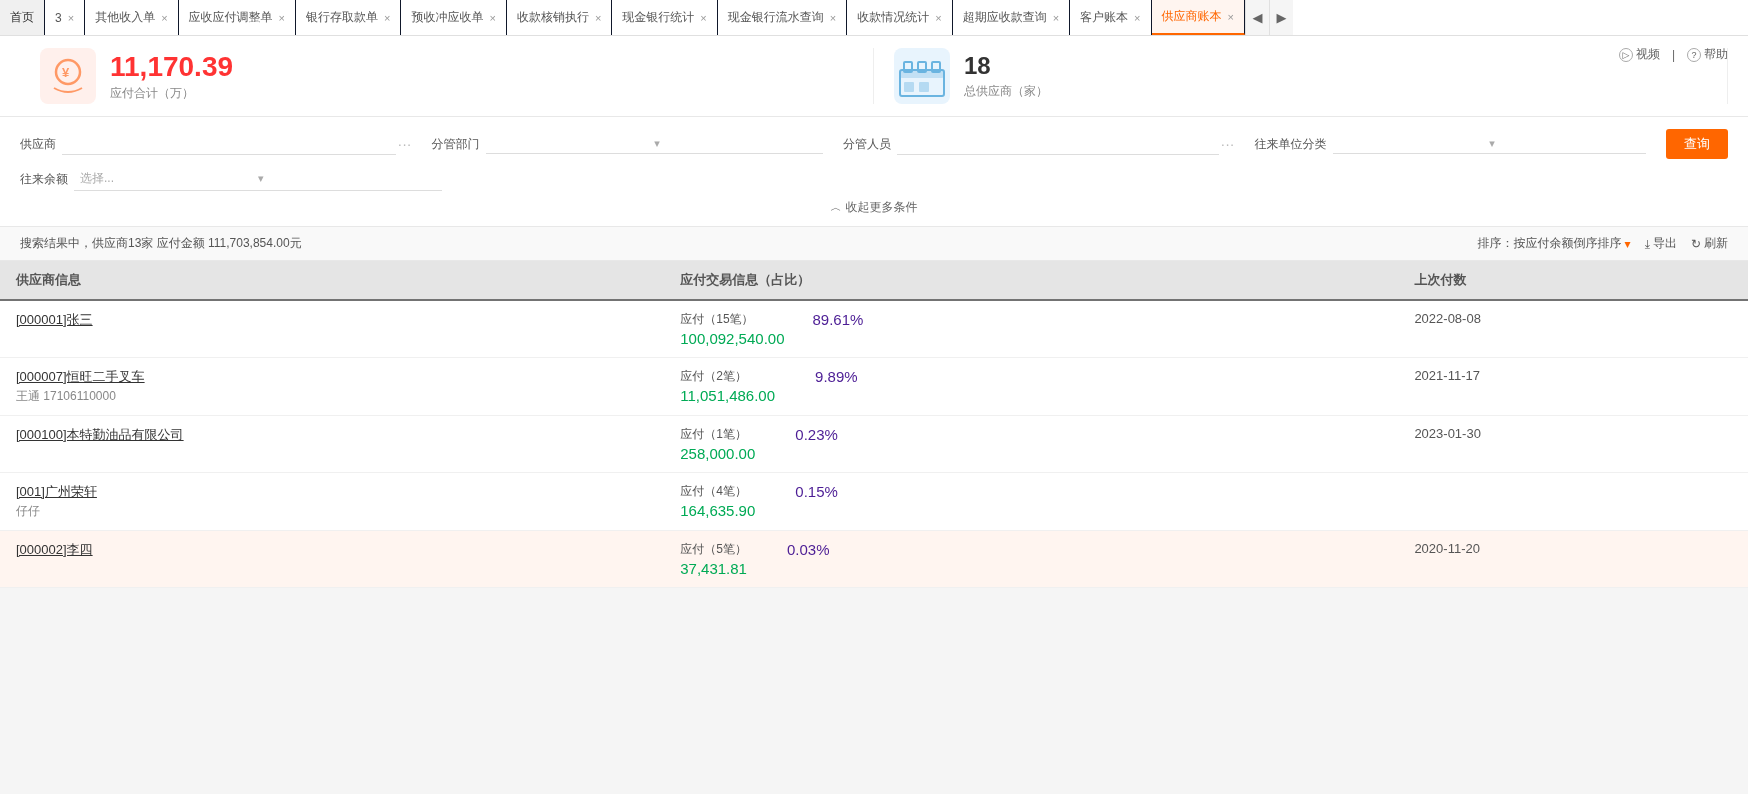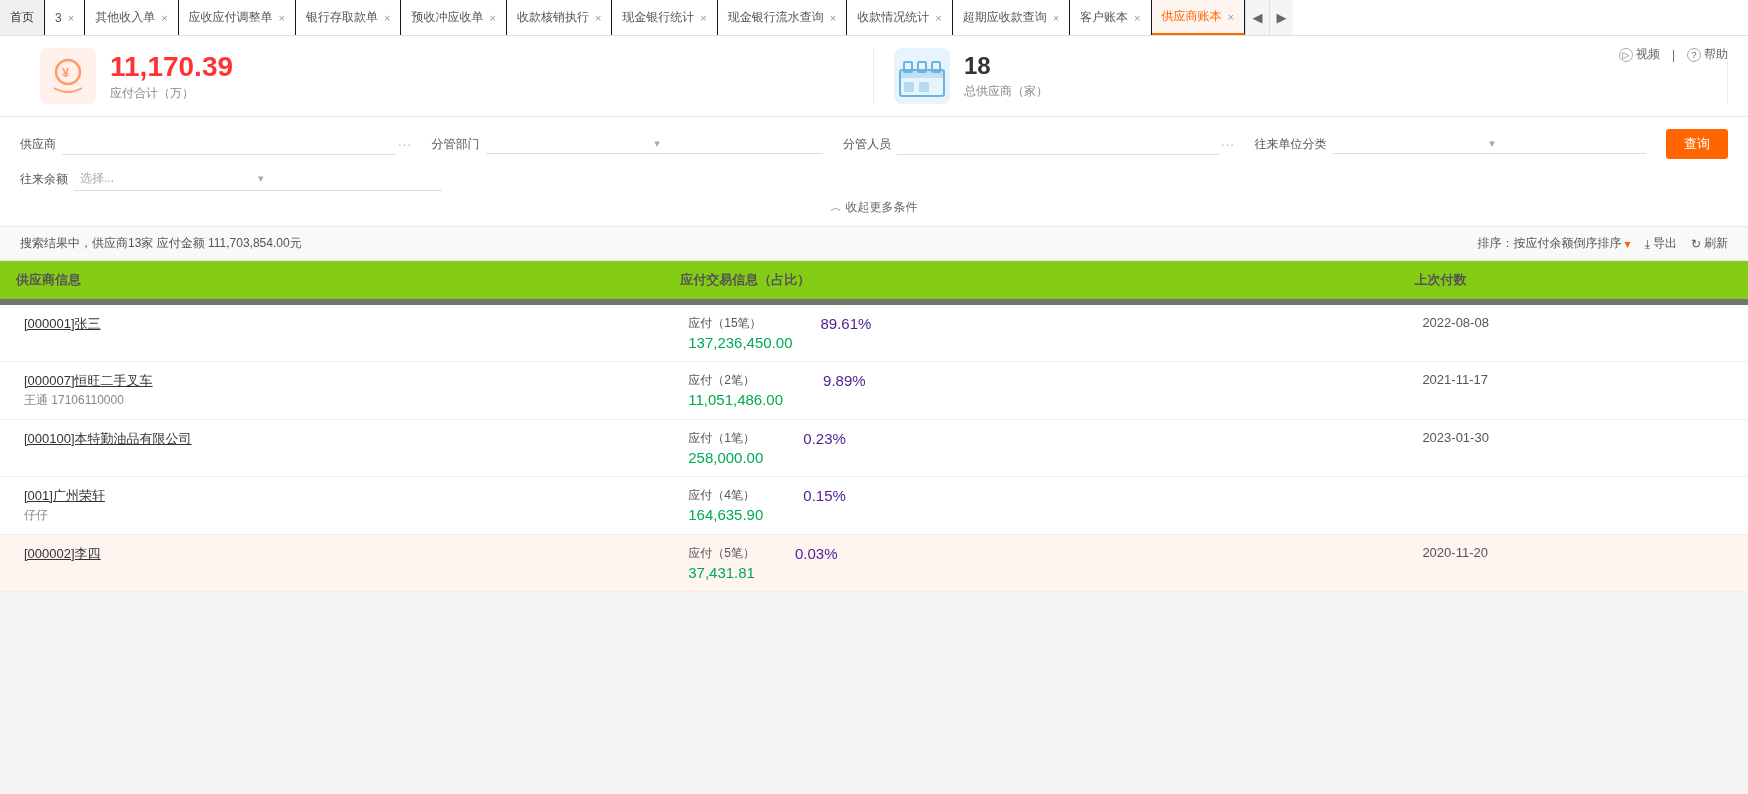--- a/index.html
+++ b/index.html
@@ -53,25 +53,25 @@
       background: #f9f9f9; padding: 8px 20px; border-bottom: 1px solid #e8e8e8; font-size: 12px; color: #555;
     }
     .result-bar-right { display: flex; align-items: center; gap: 14px; }
     .result-bar-right span { cursor: pointer; display: flex; align-items: center; gap: 3px; color: #555; }
     .sort-label { color: #333; }
     .export-btn, .refresh-btn { cursor: pointer; display: flex; align-items: center; gap: 4px; color: #ff6600; }
 
     
     .table-wrap { background: #fff; overflow-x: auto; }
     table { width: 100%; border-collapse: collapse; }
-    thead tr { background: #84cc16; border-bottom: 6px solid #737373; }
+    thead tr { background: #e5e5e5; border-bottom: 2px solid #737373; }
     thead th { padding: 10px 16px; font-size: 13px; color: #555; font-weight: 600; text-align: left; white-space: nowrap; }
     tbody tr { border-bottom: 1px solid #f0f0f0; }
     tbody tr.highlighted { background: #fff5f0; }
-    td { padding: 10px 24px; font-size: 13px; vertical-align: top; }
+    td { padding: 10px 16px; font-size: 13px; vertical-align: top; }
     .supplier-link { color: #333; text-decoration: underline; cursor: pointer; font-size: 13px; }
     .supplier-sub { font-size: 12px; color: #888; margin-top: 2px; }
     .payable-label { font-size: 12px; color: #555; }
     .payable-amount { font-size: 15px; color: #00aa55; font-weight: 500; cursor: pointer; margin-top: 2px; }
     .pct { font-size: 15px; color: #4c1d95; padding-left: 20px; }
     .last-pay-date { font-size: 13px; color: #555; }
   </style>
 </head>
 <body>
 
@@ -267,21 +267,21 @@
         </th>
       </tr>
     </thead>
     <tbody id="table-body">
     <tr>
           <td><span class="supplier-link">[000001]张三</span></td>
           <td style="display: table-cell; align-items: flex-start; flex-wrap: wrap; vertical-align: top;">
             <div style="display: flex; align-items: flex-start; gap: 8px;">
               <div>
                 <div class="payable-label">应付（15笔）</div>
-                <div class="payable-amount">137,236,450.00</div>
+                <div class="payable-amount">100,092,540.00</div>
               </div>
               <span class="pct">89.61%</span>
             </div>
           </td>
           <td class="last-pay-date">2022-08-08</td>
         </tr>
         <tr>
           <td><span class="supplier-link">[000007]恒旺二手叉车</span><div class="supplier-sub">王通  17106110000</div></td>
           <td style="display: table-cell; align-items: flex-start; flex-wrap: wrap; vertical-align: top;">
             <div style="display: flex; align-items: flex-start; gap: 20px;">

